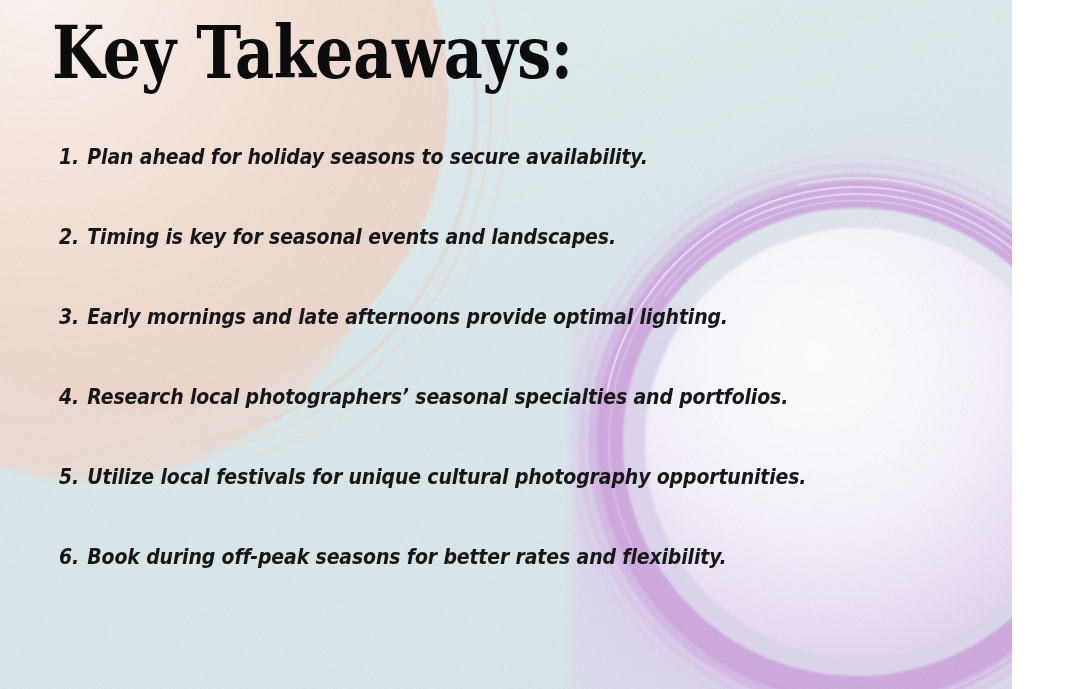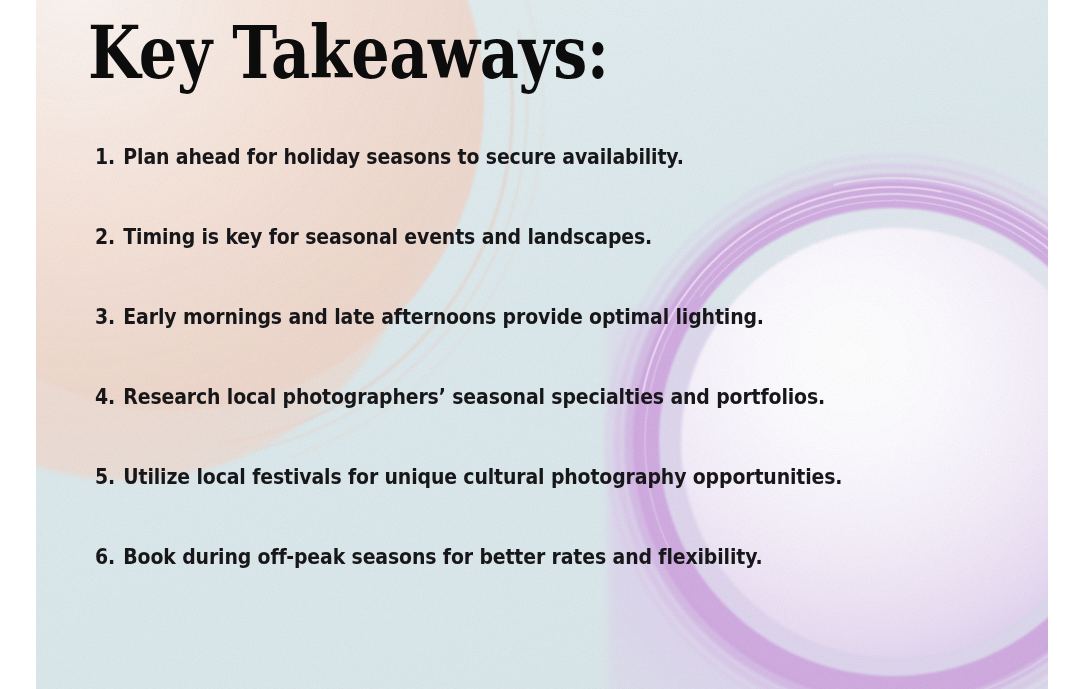--- a/index.html
+++ b/index.html
@@ -9,21 +9,20 @@
     background: #ffffff;
   }
 
   #slide {
     position: relative;
     width: 1012px;
     height: 689px;
     overflow: hidden;
     background: #dde9ec;
     font-family: "Liberation Sans", sans-serif;
-    margin-left: 36px;
   }
 
   
 
   .bg-base {
     position: absolute;
     inset: 0;
     background:
       linear-gradient(160deg, #e3eef0 0%, #dce9ec 45%, #d9e7ea 100%);
   }
@@ -291,20 +290,21 @@
   }
 
   .takeaway-list {
     position: absolute;
     left: 59px;
     top: 146px;
     margin: 0;
     padding: 0;
     list-style: none;
     width: 960px;
+    font-style: italic;
   }
 
   .takeaway-item {
     font-family: "DejaVu Sans", "Liberation Sans", sans-serif;
     font-weight: 700;
     font-size: 21px;
     line-height: 1.1;
     letter-spacing: -0.15px;
     color: #17171a;
     height: 80px;

